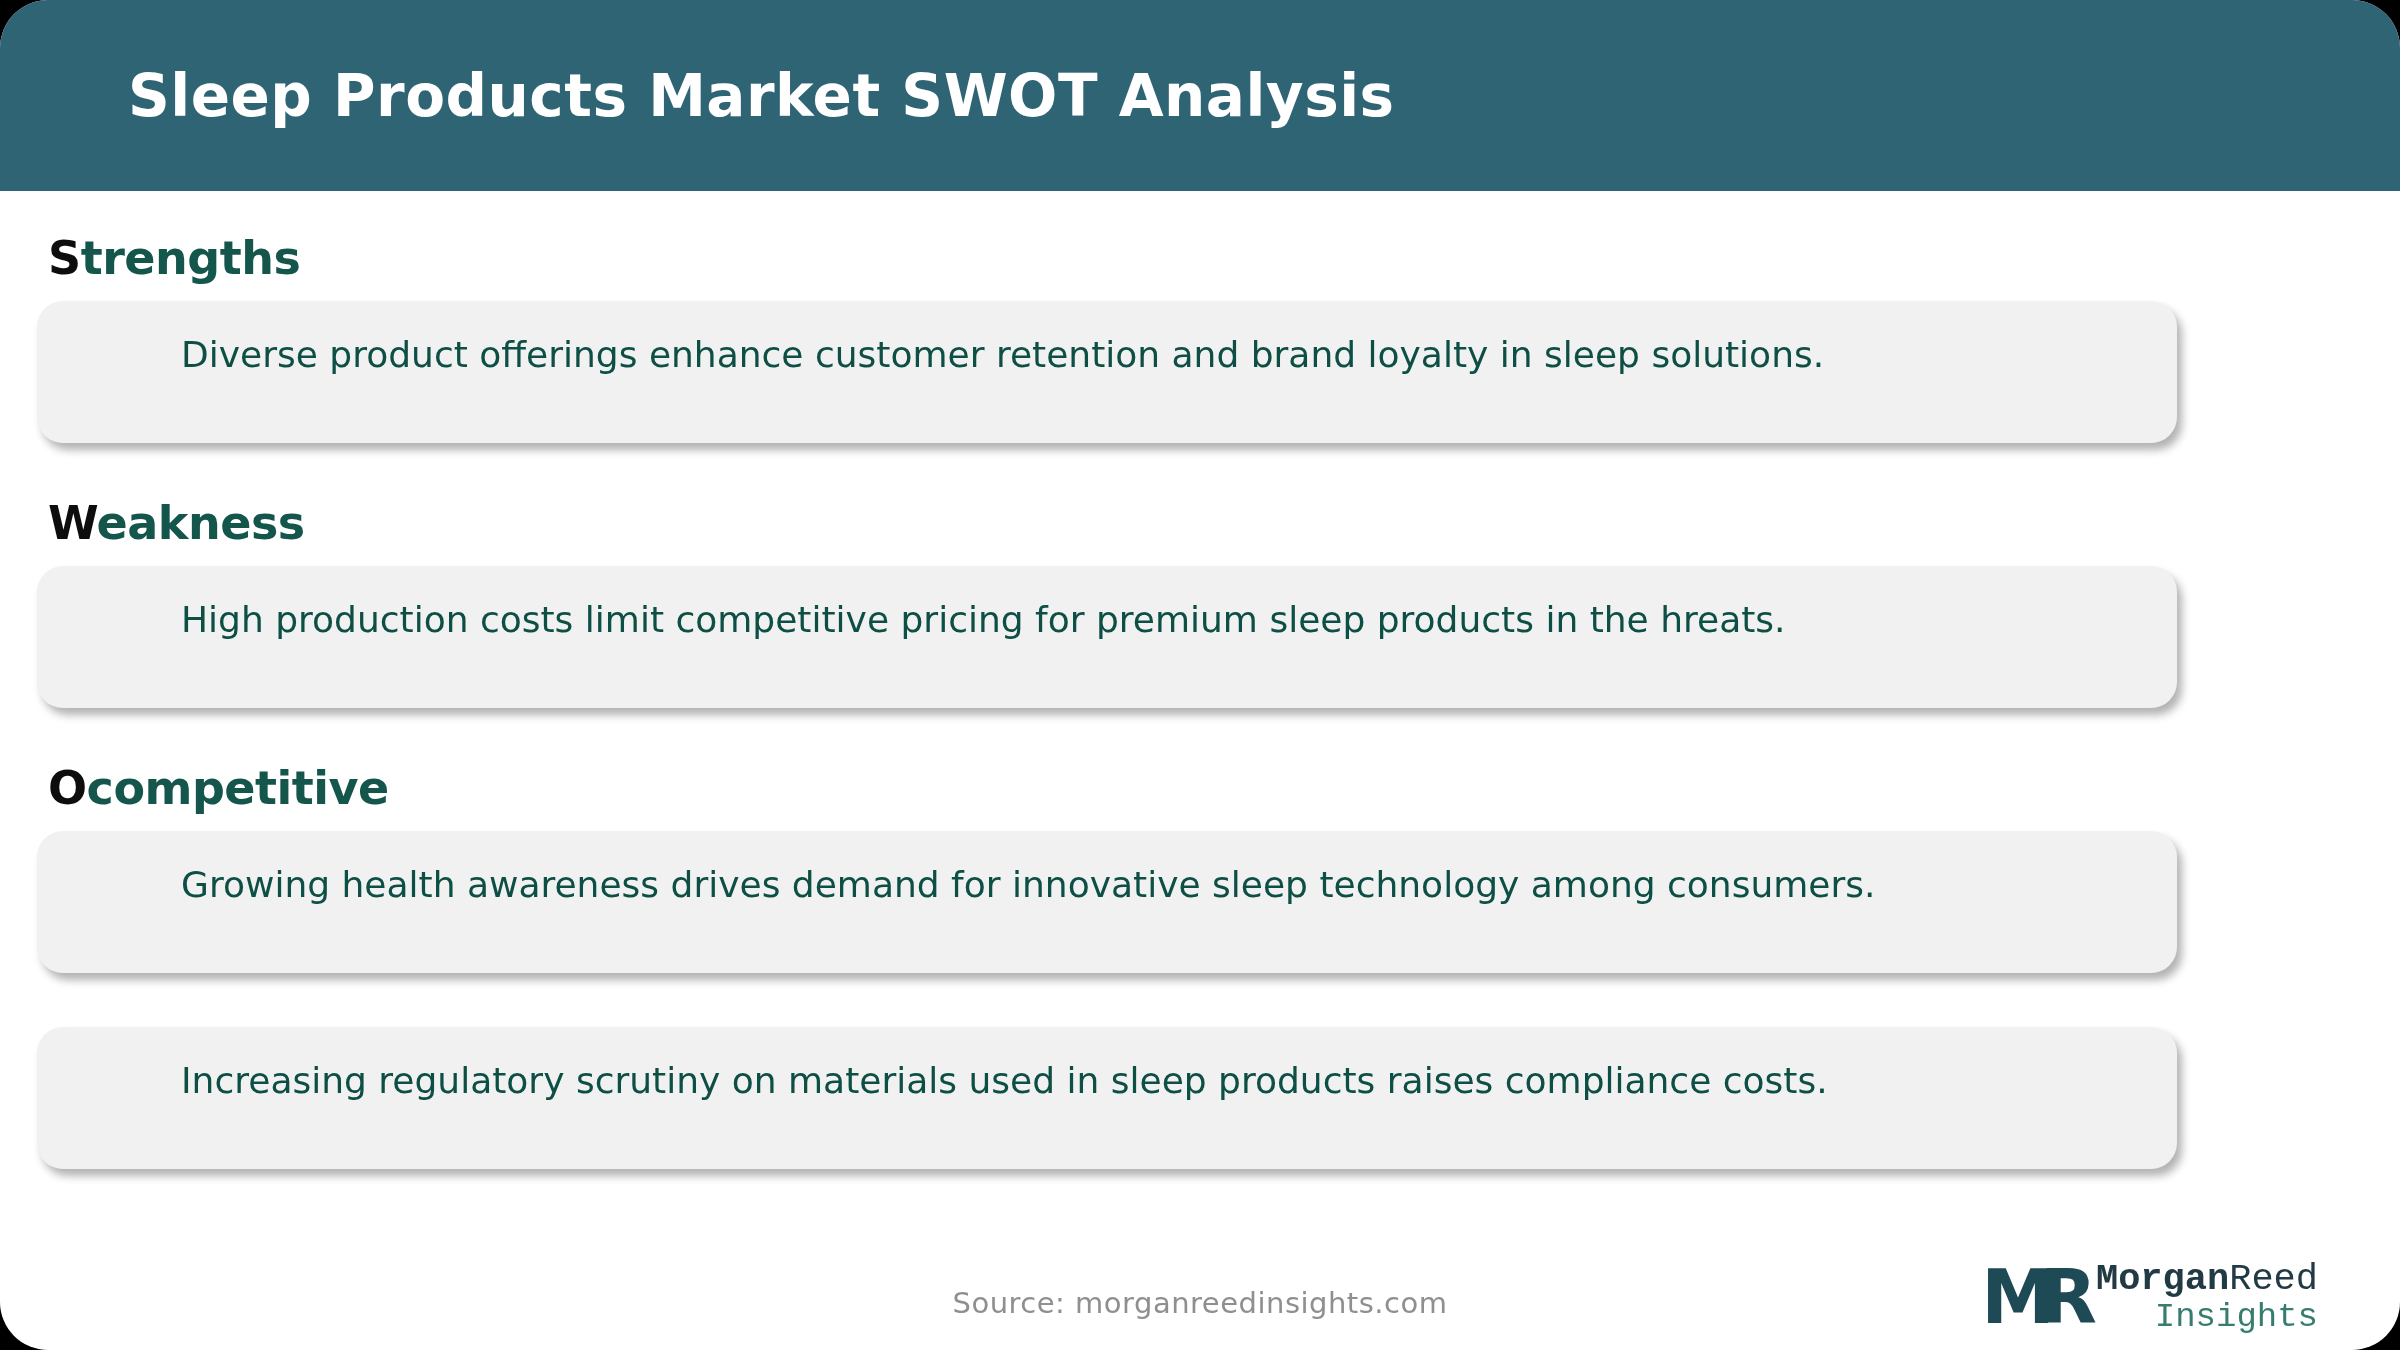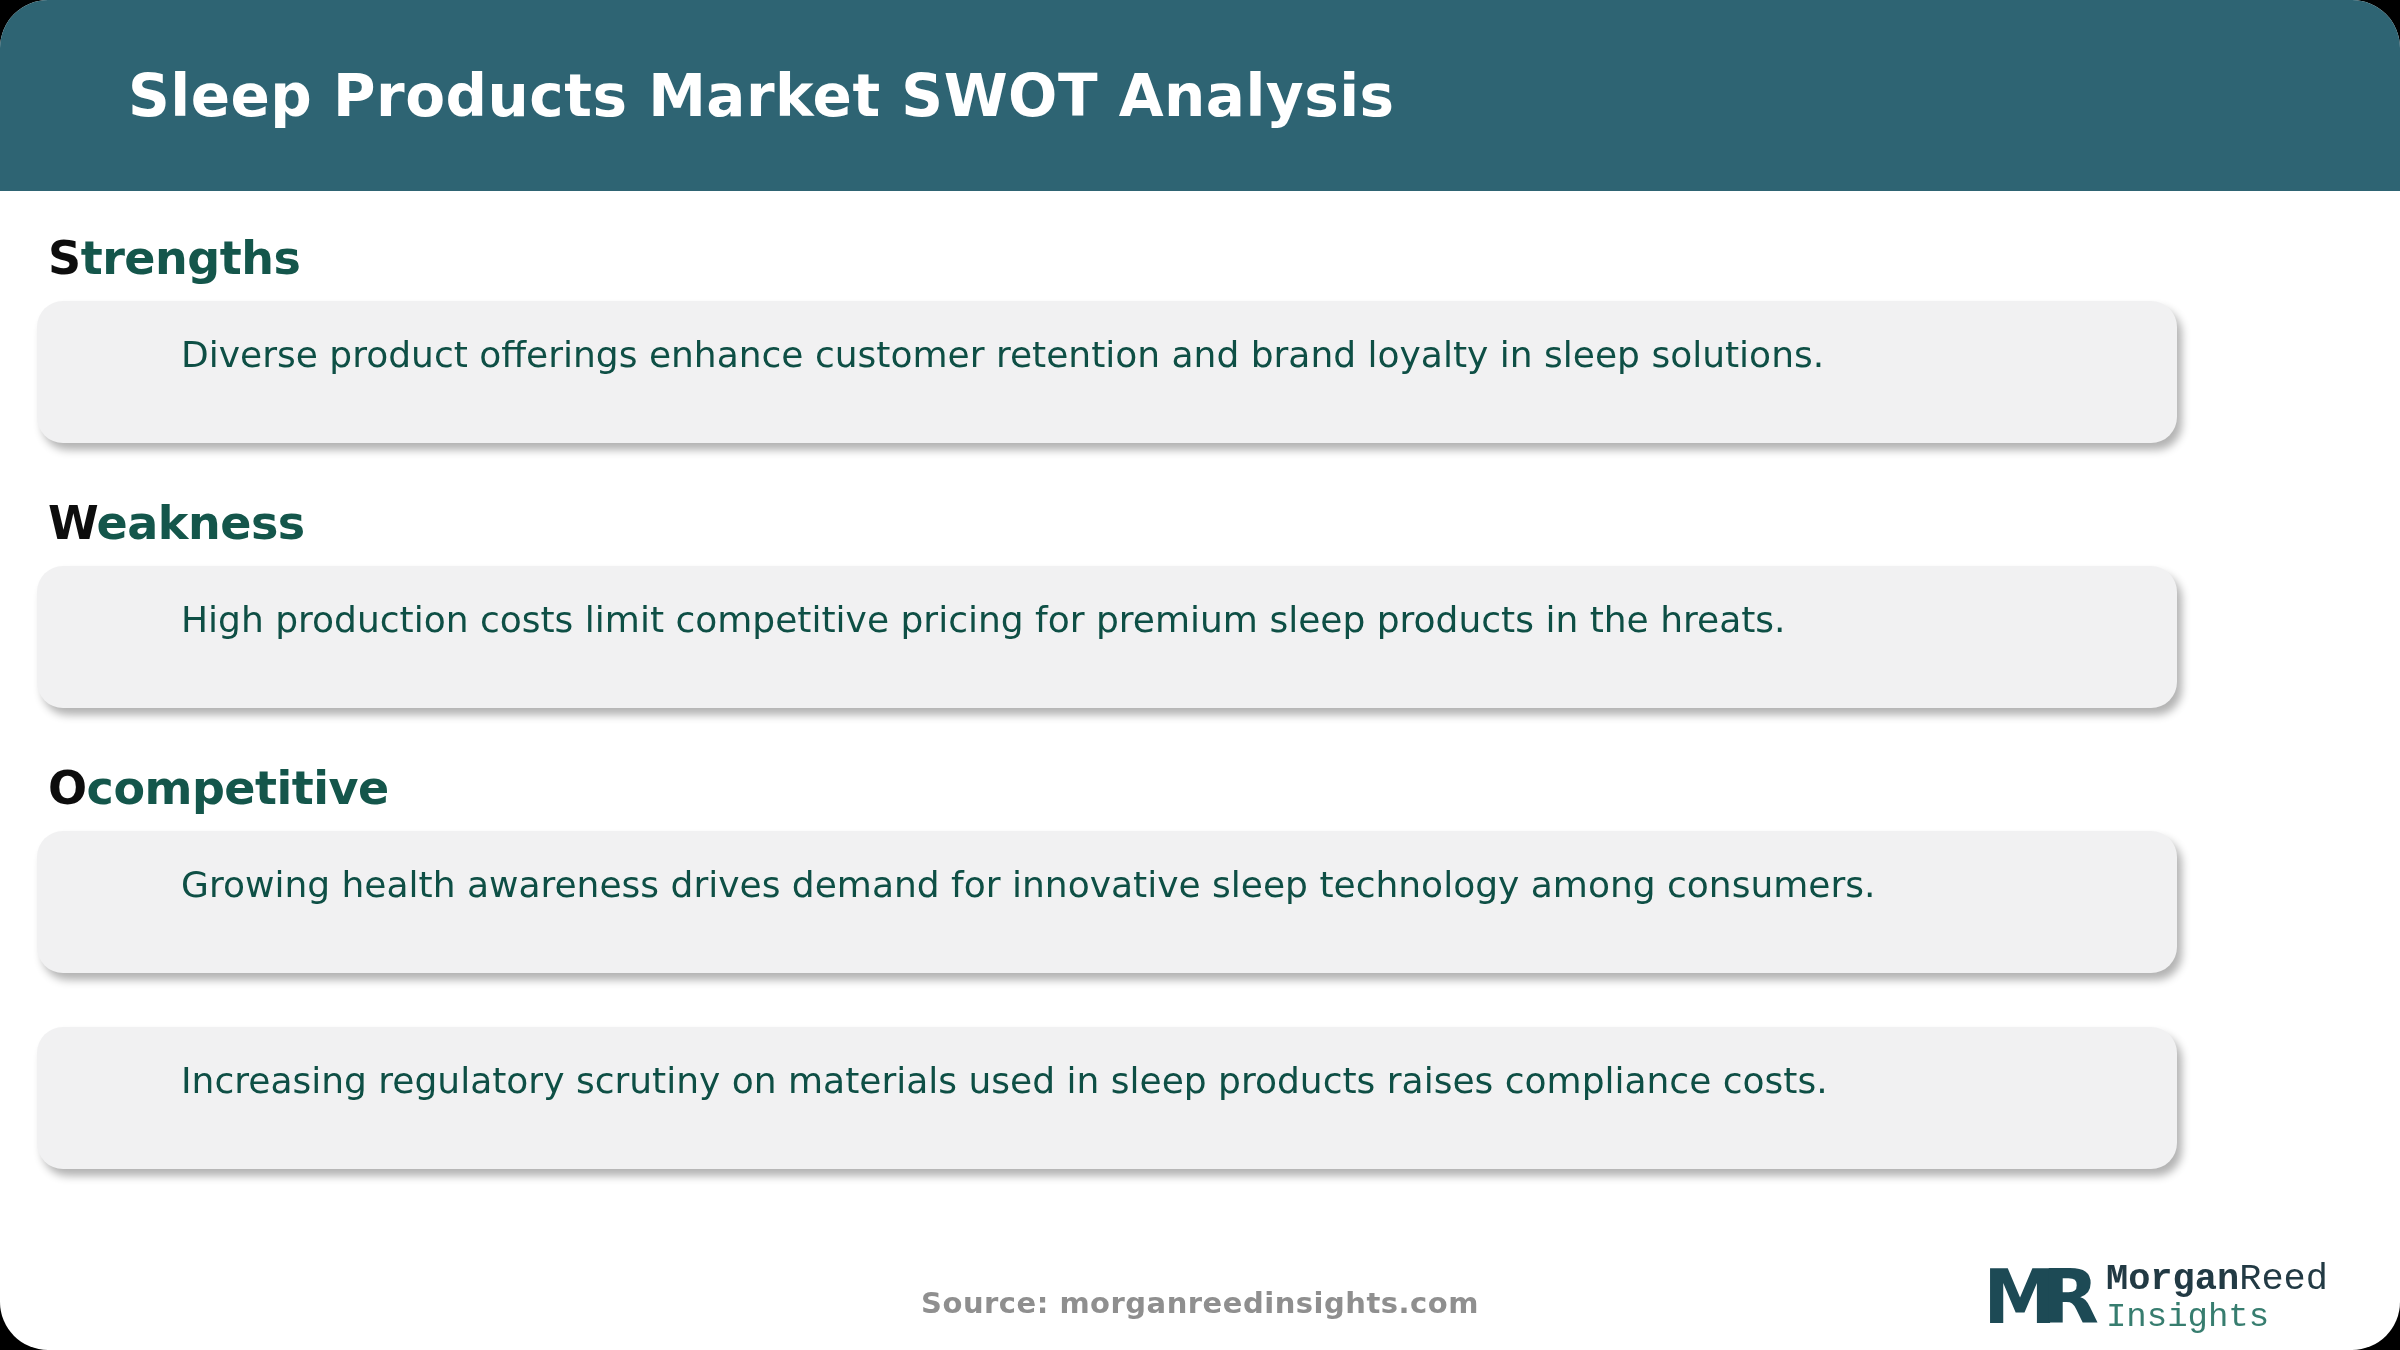--- a/index.html
+++ b/index.html
@@ -71,29 +71,29 @@
   }
   
   .source-line {
     position: absolute;
     left: 0; right: 0;
     top: 1286px;
     text-align: center;
     font-size: 29px;
     color: #8f8f8f;
     letter-spacing: 0.5px;
-    font-weight: bold;
   }
   .brand-logo {
     position: absolute;
-    right: 72px;
+    right: 82px;
     bottom: 16px;
     display: flex;
     align-items: center;
-    gap: 8px;
+    gap: 0;
+    text-align: right;
   }
   .logo-monogram {
     font-family: "DejaVu Sans", sans-serif;
     font-weight: bold;
     font-size: 74px;
     line-height: 0.9;
     letter-spacing: -15px;
     color: #1d4a55;
     padding-right: 14px;
   }

